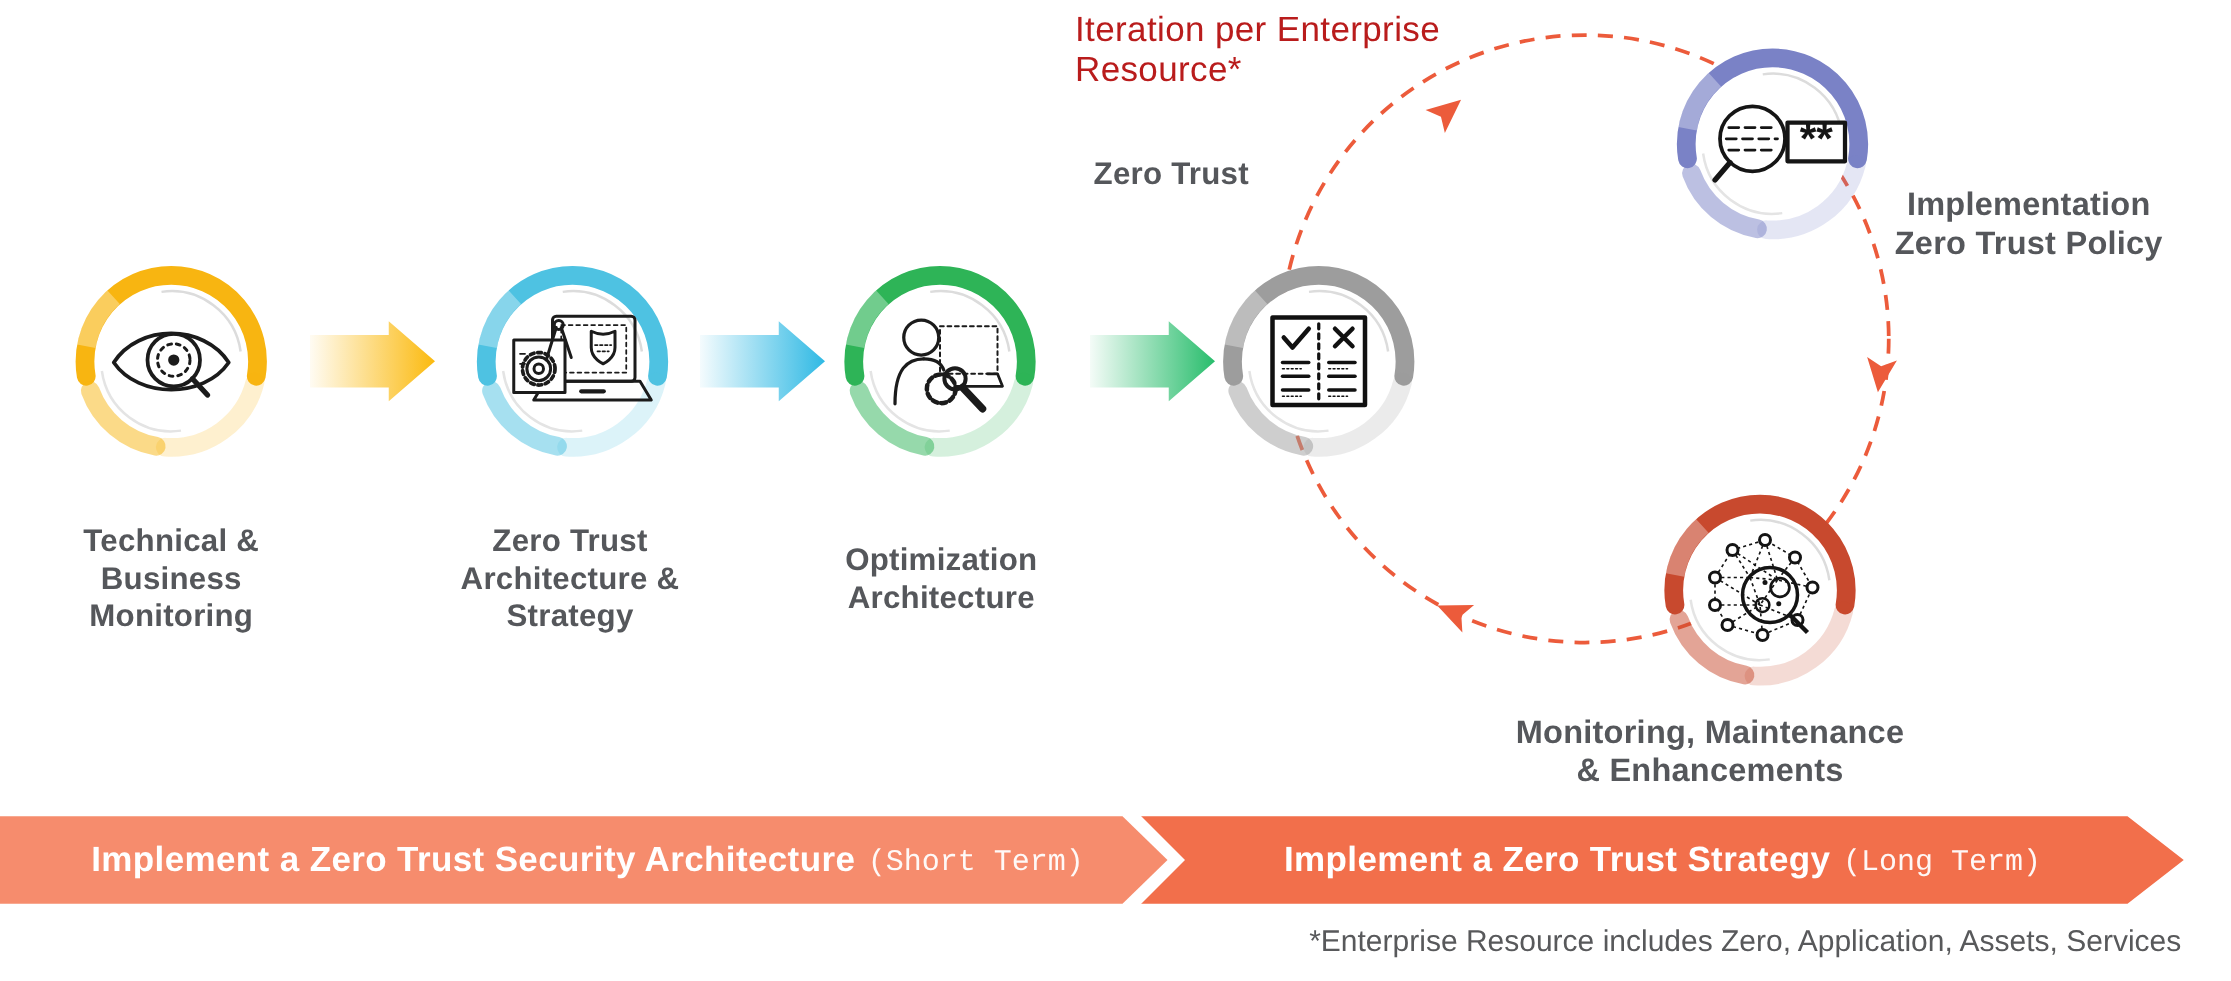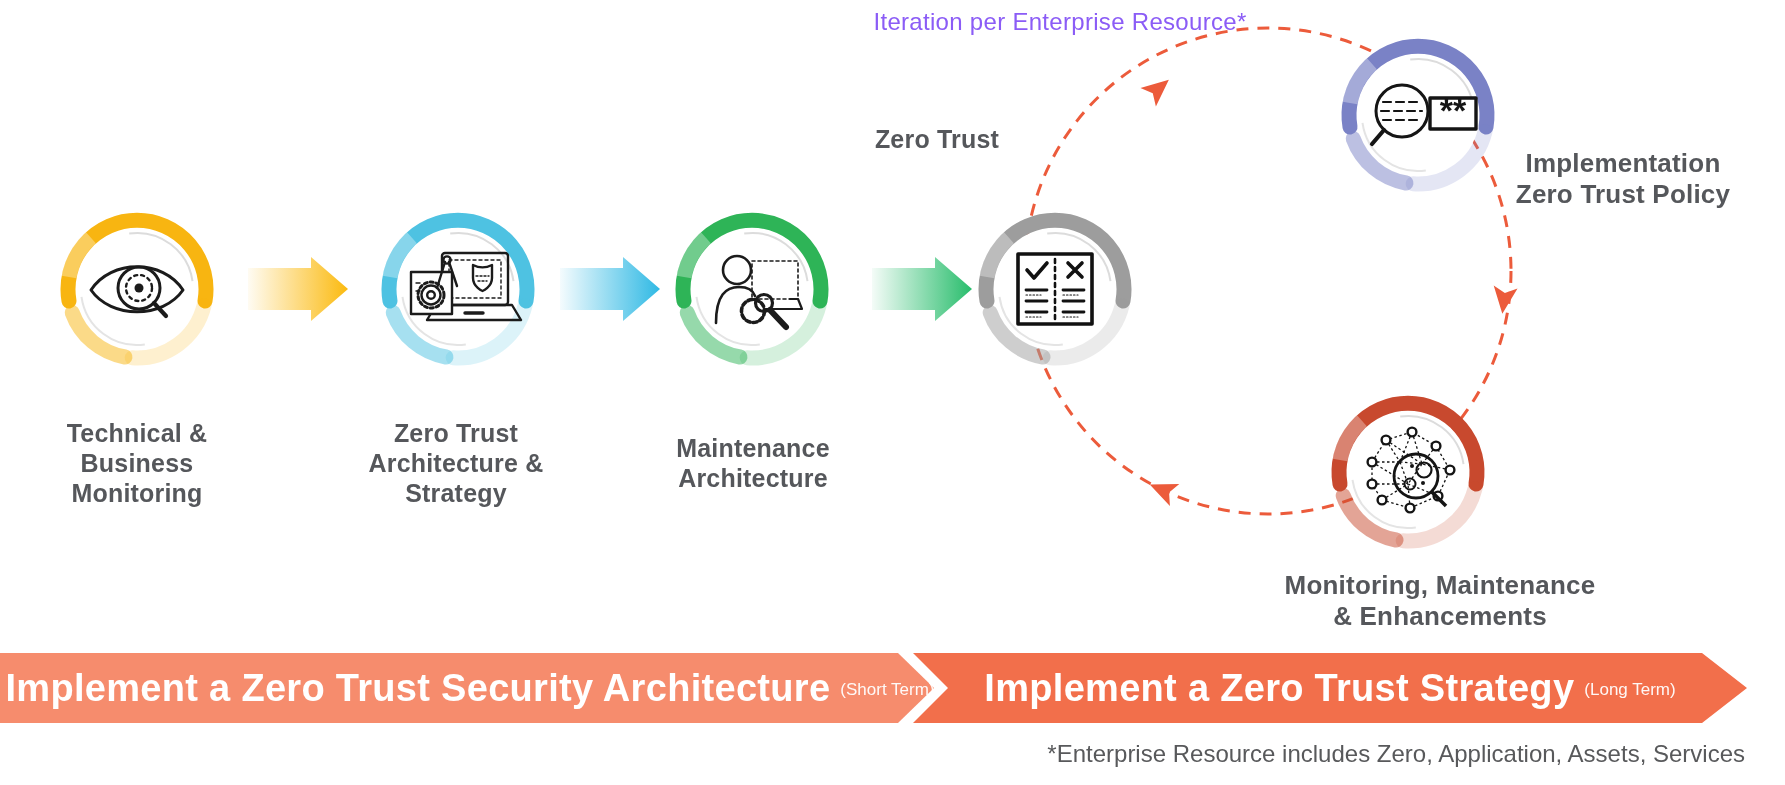--- a/index.html
+++ b/index.html
@@ -2,28 +2,28 @@
 <html><head>
 <meta charset="utf-8">
 <style>
   html,body{margin:0;padding:0;background:#fff;}
   #stage{position:relative;width:1785px;height:785px;background:#fff;overflow:hidden;
          font-family:"Liberation Sans",sans-serif;}
   #diagram{position:absolute;left:0;top:0;}
   .lbl{position:absolute;font-weight:700;color:#55575B;text-align:center;
        font-size:25px;line-height:30px;letter-spacing:.2px;}
   .lbl.big{font-size:26px;line-height:31px;}
-  #loop-title{position:absolute;left:860px;top:8px;width:400px;text-align:center;
-       font-size:24px;font-weight:500;color:#8b5cf6;letter-spacing:.3px;}
+  #loop-title{position:absolute;left:860px;top:8px;width:400px;
+       font-size:28px;font-weight:500;color:#b91c1c;letter-spacing:.3px;}
   #footnote{position:absolute;left:1045px;top:740px;width:700px;text-align:right;
        font-size:24px;font-weight:400;color:#58595B;}
   .banner-text{position:absolute;top:653px;height:70px;display:flex;align-items:center;
        justify-content:center;gap:10px;color:#fff;white-space:nowrap;}
-  .bmain{font-size:38px;font-weight:700;letter-spacing:.3px;}
-  .bterm{font-size:17px;font-weight:400;opacity:.95;position:relative;top:2px;}
+  .bmain{font-size:28px;font-weight:700;letter-spacing:.3px;}
+  .bterm{font-size:24px;font-weight:400;opacity:.95;position:relative;top:2px;font-family:Liberation Mono, monospace;}
 </style>
 </head>
 <body>
 
 <div id="stage">
 
   <svg id="diagram" width="1785" height="785" viewBox="0 0 1785 785">
     <defs>
 
       <g id="tpl-icon-0" fill="none" stroke="#1b1b1b" stroke-width="3" stroke-linecap="round" stroke-linejoin="round">
@@ -215,31 +215,31 @@
     <div>Technical &amp;</div>
     <div>Business</div>
     <div>Monitoring</div>
   </div>
   <div class="lbl" style="left:336px;top:418px;width:240px">
     <div>Zero Trust</div>
     <div>Architecture &amp;</div>
     <div>Strategy</div>
   </div>
   <div class="lbl" style="left:633px;top:433px;width:240px">
-    <div>Maintenance</div>
+    <div>Optimization</div>
     <div>Architecture</div>
   </div>
   <div class="lbl" style="left:817px;top:124px;width:240px">
     <div>Zero Trust</div>
   </div>
   <div class="lbl big" style="left:1483px;top:148px;width:280px">
     <div>Implementation</div>
     <div>Zero Trust Policy</div>
   </div>
-  <div class="lbl big" style="left:1280px;top:570px;width:320px">
+  <div class="lbl big" style="left:1208px;top:570px;width:320px">
     <div>Monitoring, Maintenance</div>
     <div>&amp; Enhancements</div>
   </div>
 
   <div class="banner-text" style="left:20px;width:900px">
     <span class="bmain">Implement a Zero Trust Security Architecture</span>
     <span class="bterm">(Short Term)</span>
   </div>
   <div class="banner-text" style="left:900px;width:860px">
     <span class="bmain">Implement a Zero Trust Strategy</span>

